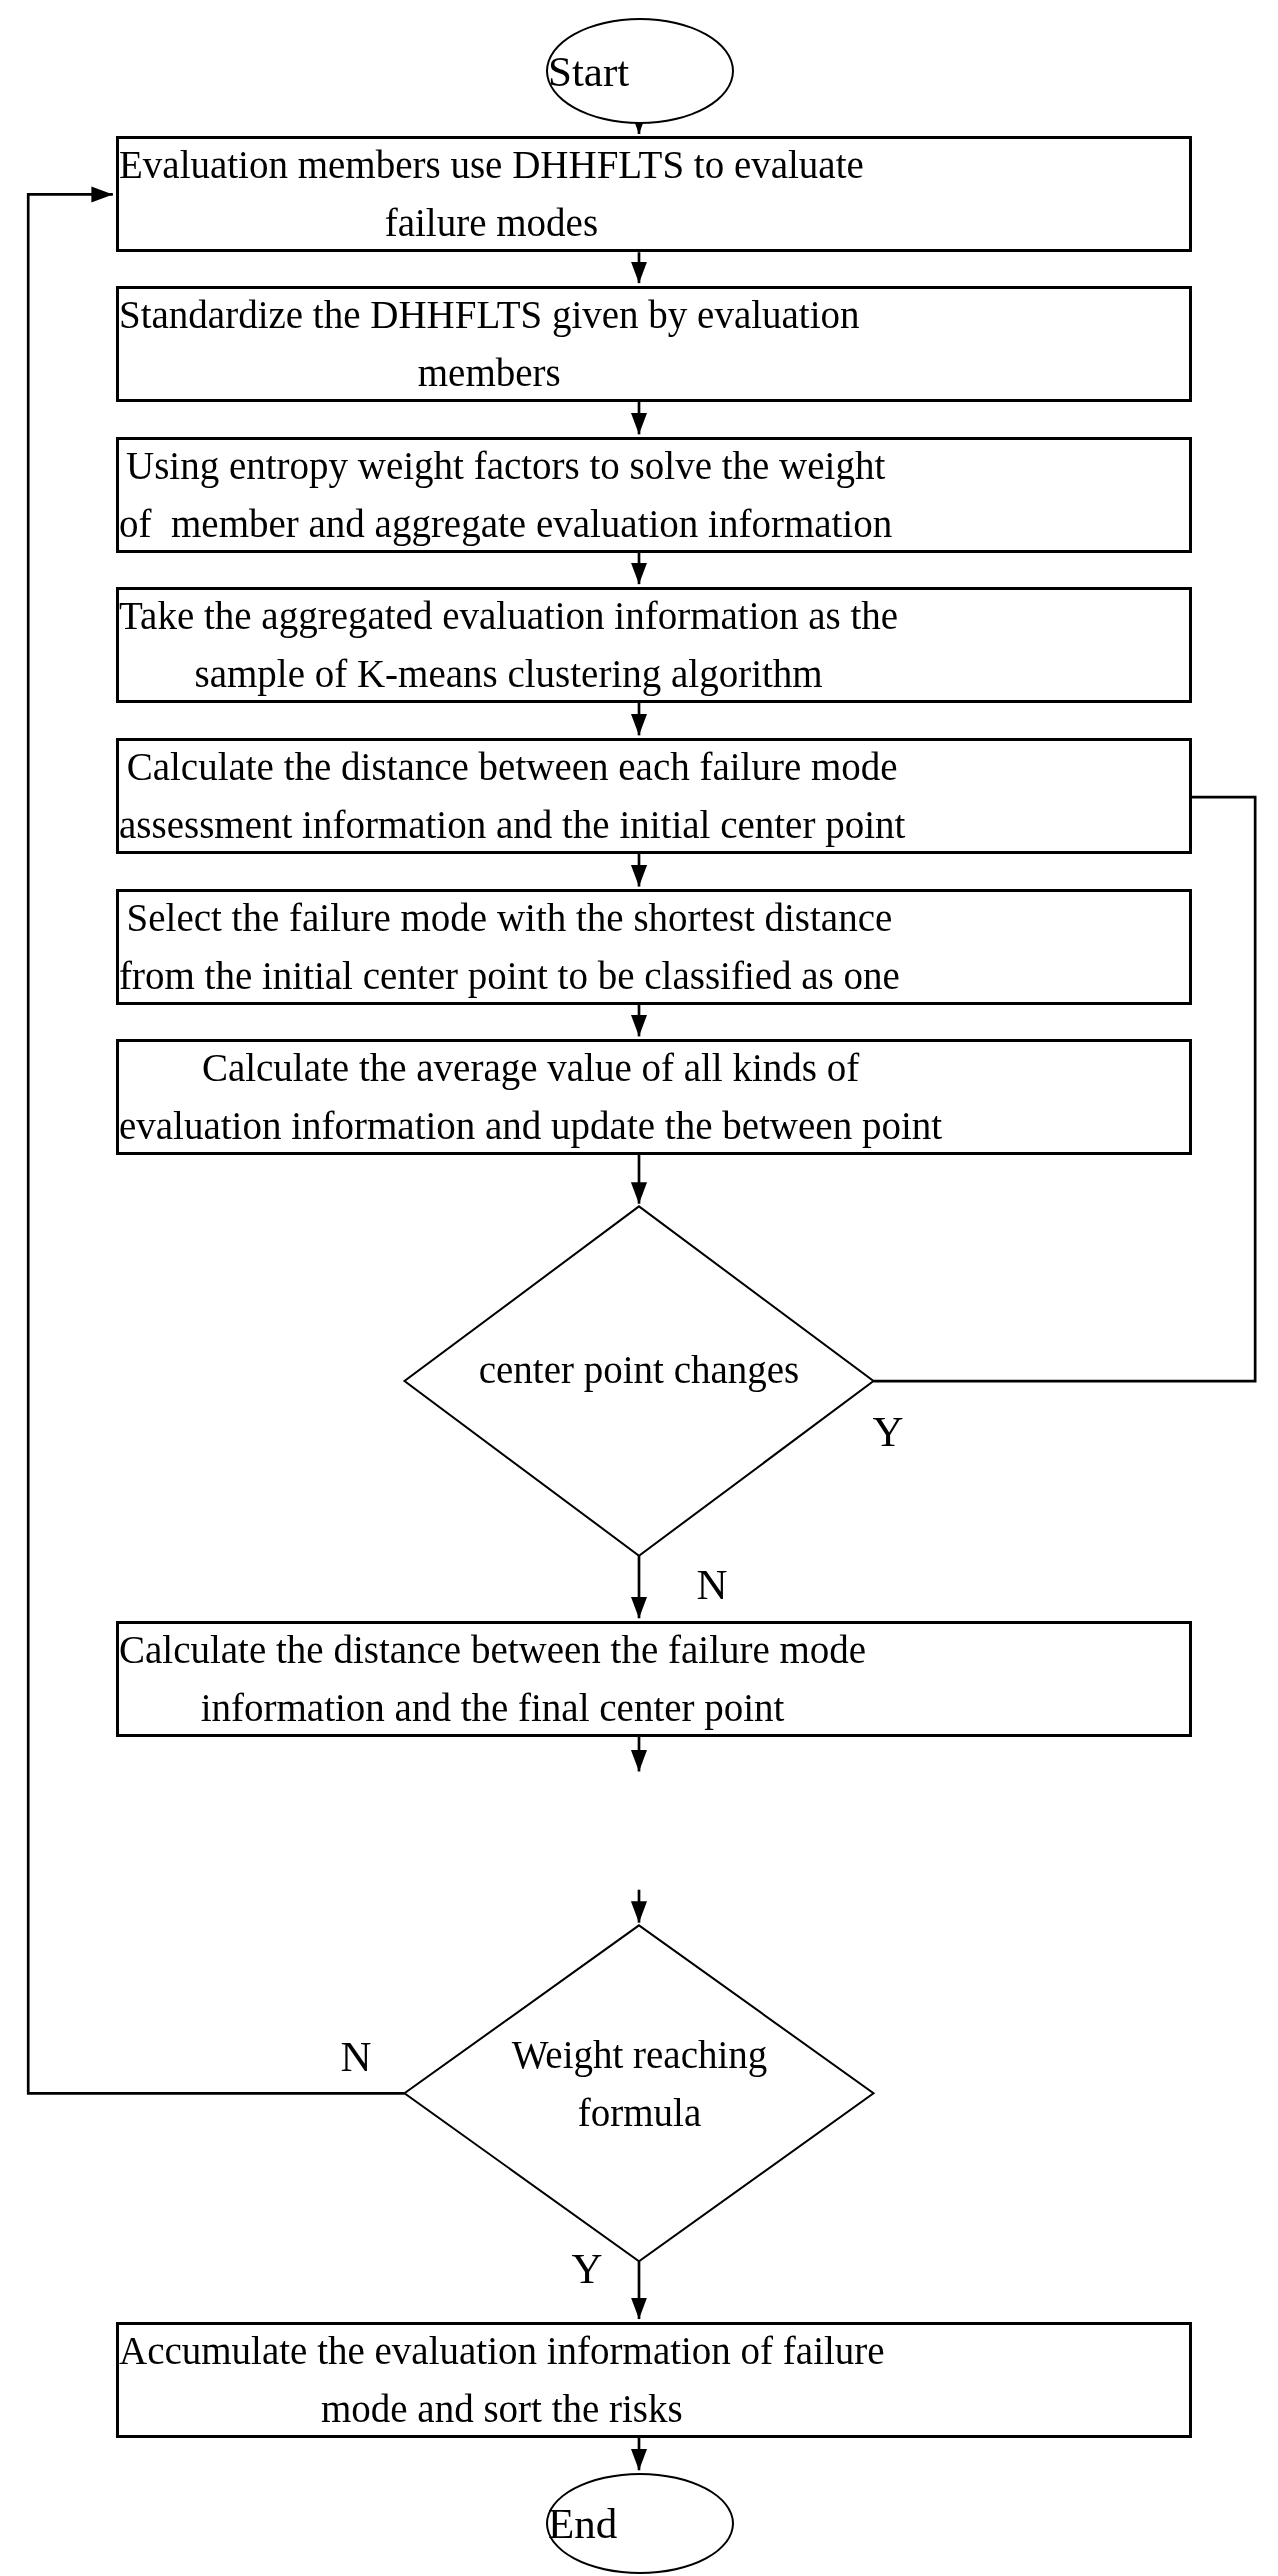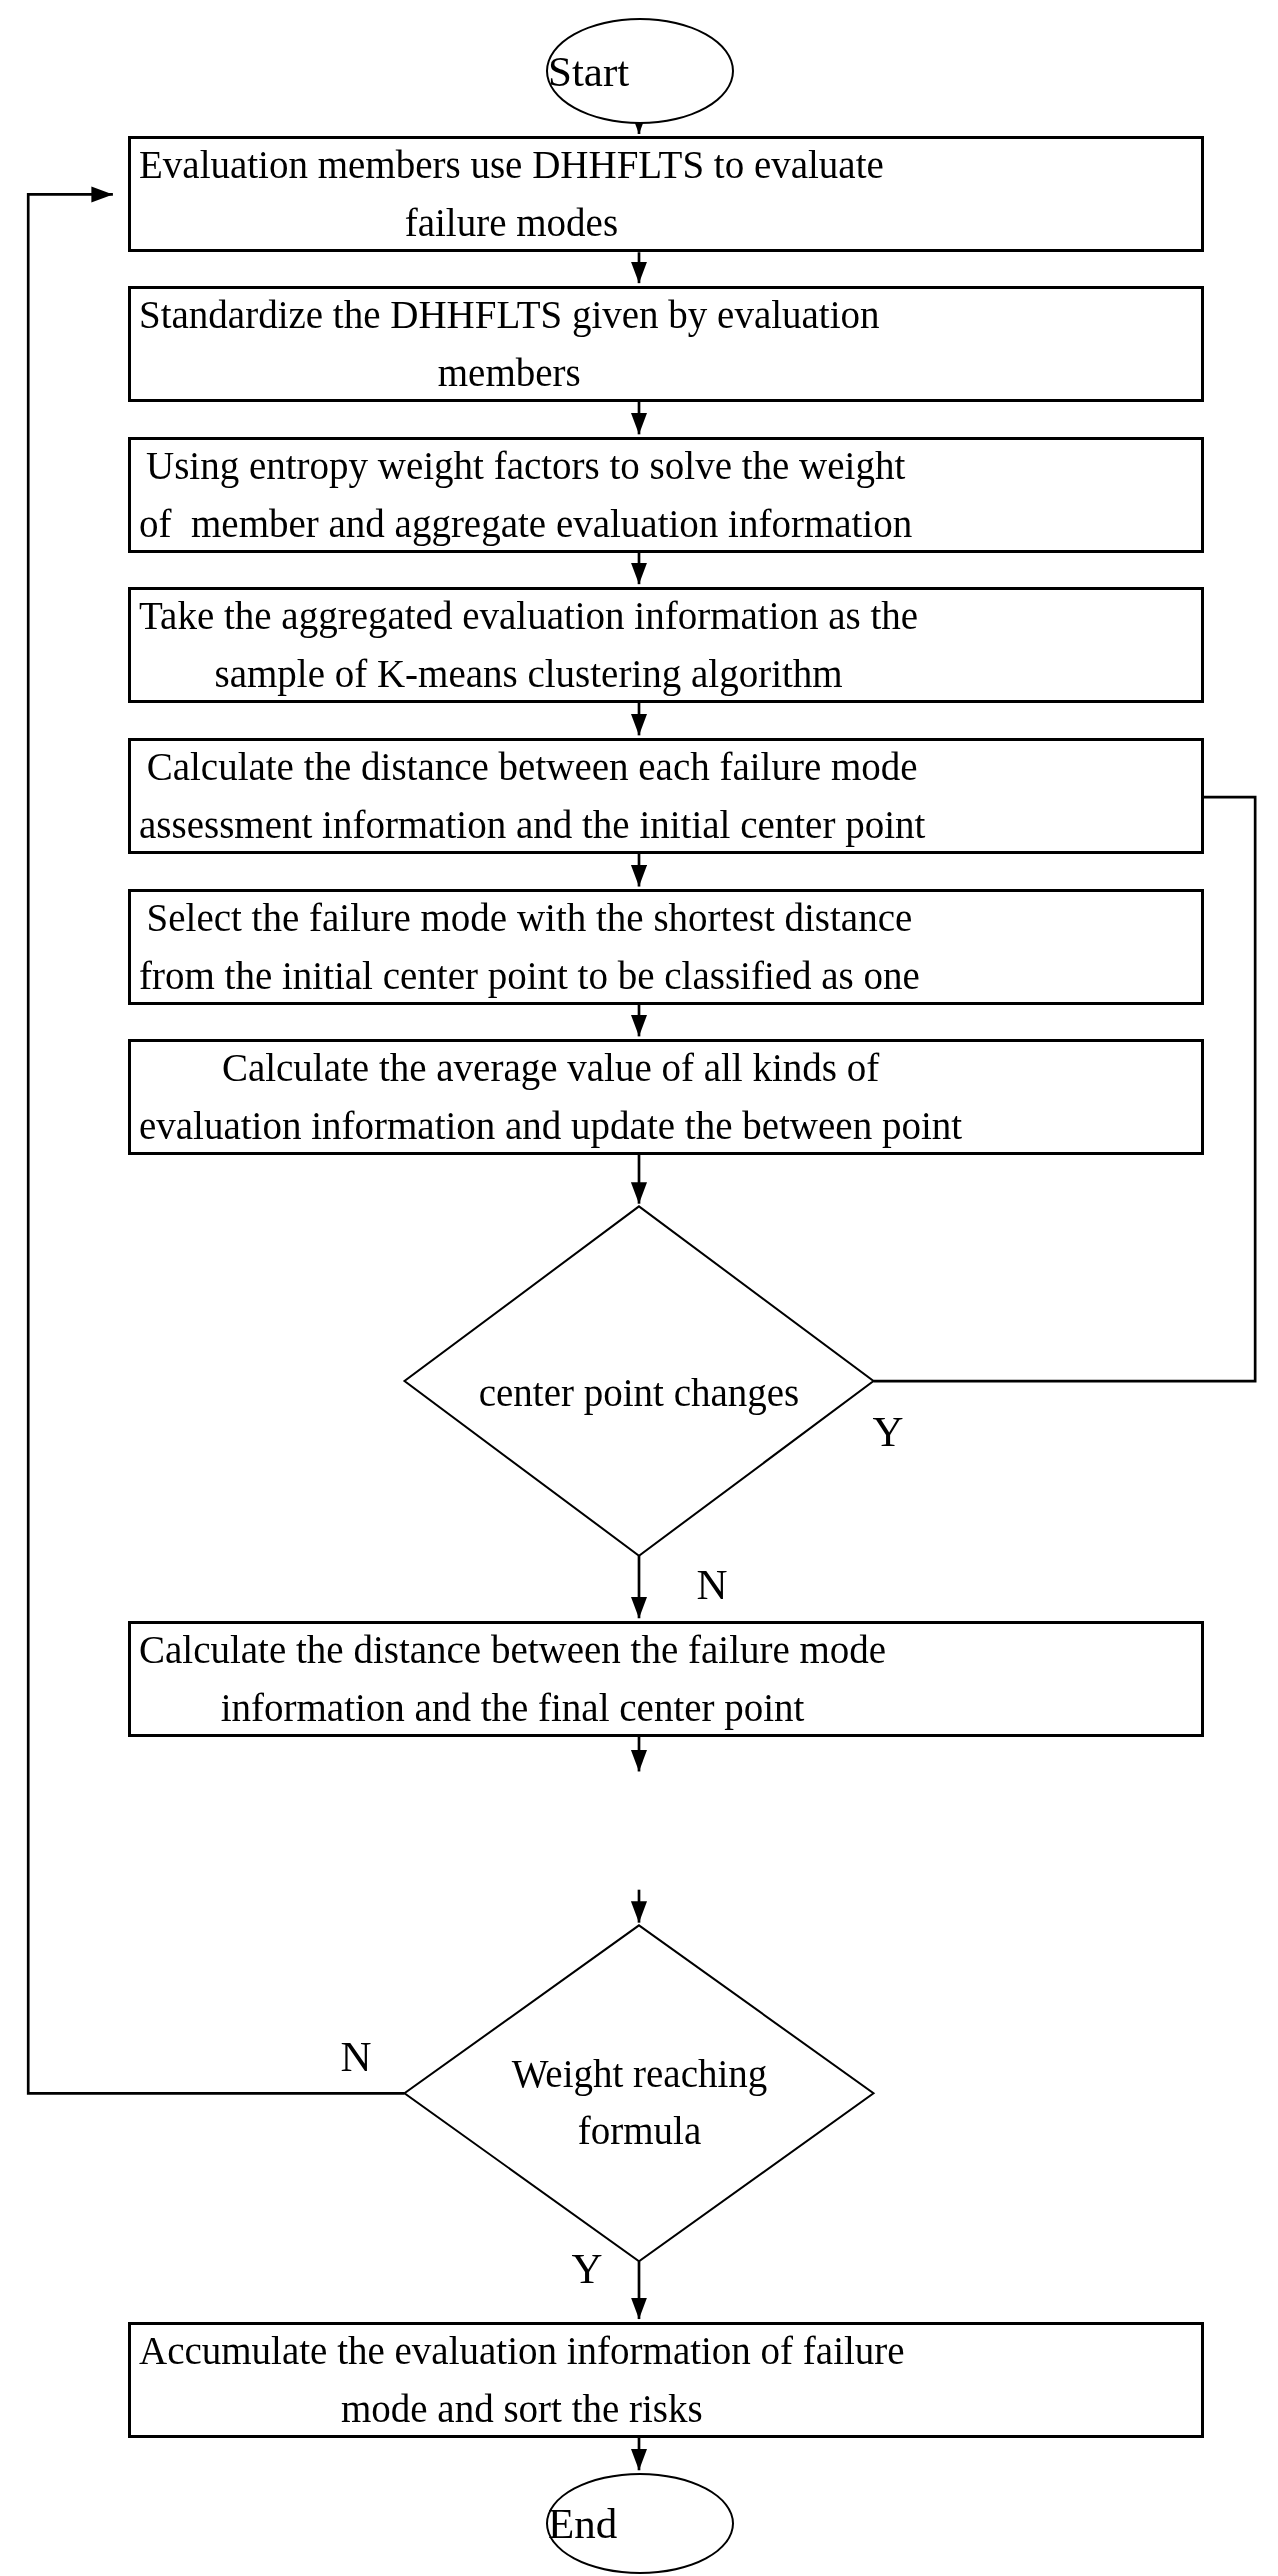--- a/index.html
+++ b/index.html
@@ -11,34 +11,33 @@
     color:#000000;
   }
   .wires{position:absolute;left:0;top:0;width:1278px;height:2576px;}
   .node{
     position:absolute;
     display:flex;align-items:center;
     text-align:center;box-sizing:border-box;
     background:#ffffff;
   }
   .process{
-    left:128px;width:1076px;height:116px;
+    left:116px;width:1076px;height:116px;
     border:3.4px solid #000000;
     font-size:39px;
-    padding-left:8px;
   }
   .process span, .dtext span{white-space:pre-wrap;line-height:1.48;}
   .terminator{
     left:546px;width:188px;height:106px;
     border:2.7px solid #000000;border-radius:50%;
     font-size:43px;
   }
   .dtext{
     position:absolute;
-    display:flex;align-items:flex-end;justify-content:center;
+    display:flex;align-items:flex-start;justify-content:center;
     text-align:center;
     font-size:39px;
     background:transparent;
   }
   .blabel{
     position:absolute;
     transform:translate(-50%,-50%);
     font-size:43px;
     line-height:1;
   }

